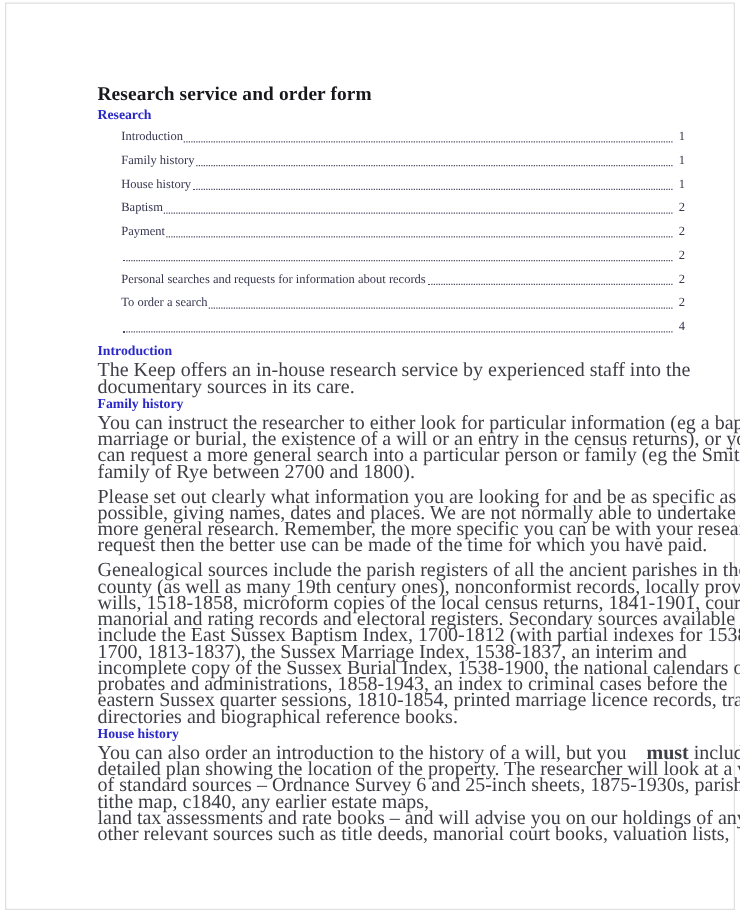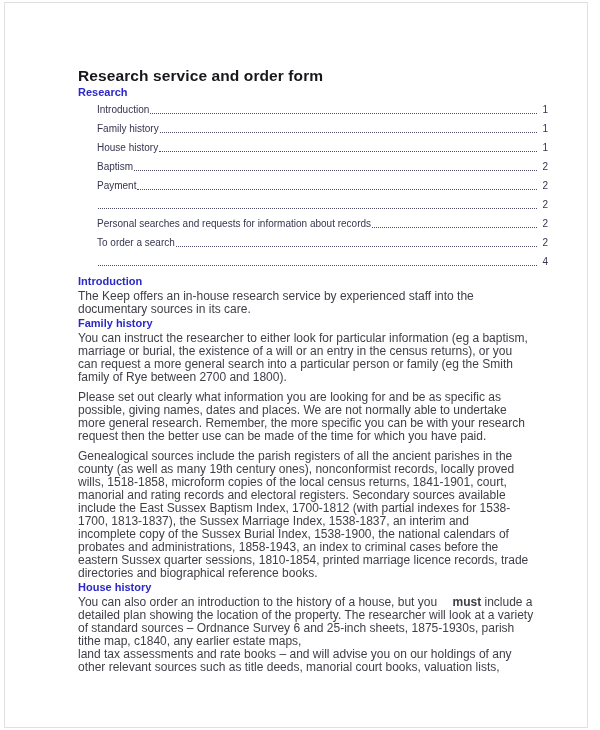--- a/index.html
+++ b/index.html
@@ -1,21 +1,21 @@
 <!DOCTYPE html>
 <html><head>
 <meta charset="utf-8">
 <style>
   html, body { margin: 0; padding: 0; background: #ffffff; }
   .page {
     position: relative;
     width: 592px;
     height: 730px;
     background: #ffffff;
-    font-family: Liberation Sans, sans-serif;
+    font-family: Liberation Serif, serif;
     overflow: hidden;
   }
   .page-border {
     position: absolute;
     left: 4px; top: 2px; right: 4px; bottom: 2px;
     border: 1px solid #e0e0e0;
     pointer-events: none;
   }
   .content {
     position: absolute;
@@ -56,21 +56,21 @@
     height: 4px;
     margin: 0 2px 2px 1px;
     border-bottom: 1.5px dotted #4a4a63;
   }
   .toc-page { padding-left: 3px; }
   .mt-intro-h { margin-top: 4px; }
   .mt-fam-h { margin-top: 5px; }
   .mt-house-h { margin-top: 7px; }
   p.body-text {
     margin: 2px 0 0 0;
-    font-size: 12px;
+    font-size: 16px;
     line-height: 13px;
     color: #3e3e47;
     white-space: pre;
   }
   p.body-text.spaced { margin-top: 7px; }
   p.body-text b { font-weight: bold; margin-left: 12px; }
 </style>
 </head>
 <body>
 
@@ -146,21 +146,21 @@
 wills, 1518-1858, microform copies of the local census returns, 1841-1901, court,
 manorial and rating records and electoral registers. Secondary sources available
 include the East Sussex Baptism Index, 1700-1812 (with partial indexes for 1538-
 1700, 1813-1837), the Sussex Marriage Index, 1538-1837, an interim and
 incomplete copy of the Sussex Burial Index, 1538-1900, the national calendars of
 probates and administrations, 1858-1943, an index to criminal cases before the
 eastern Sussex quarter sessions, 1810-1854, printed marriage licence records, trade
 directories and biographical reference books.</p>
 
     <h2 class="sec-heading mt-house-h">House history</h2>
-    <p class="body-text"><span>You can also order an introduction to the history of a house, but you </span><b>must</b><span> include a
+    <p class="body-text"><span>You can also order an introduction to the history of a will, but you </span><b>must</b><span> include a
 detailed plan showing the location of the property. The researcher will look at a variety
 of standard sources – Ordnance Survey 6 and 25-inch sheets, 1875-1930s, parish
 tithe map, c1840, any earlier estate maps,
 land tax assessments and rate books – and will advise you on our holdings of any
 other relevant sources such as title deeds, manorial court books, valuation lists,</span></p>
 
   </div>
 </div>
 
 </body></html>

